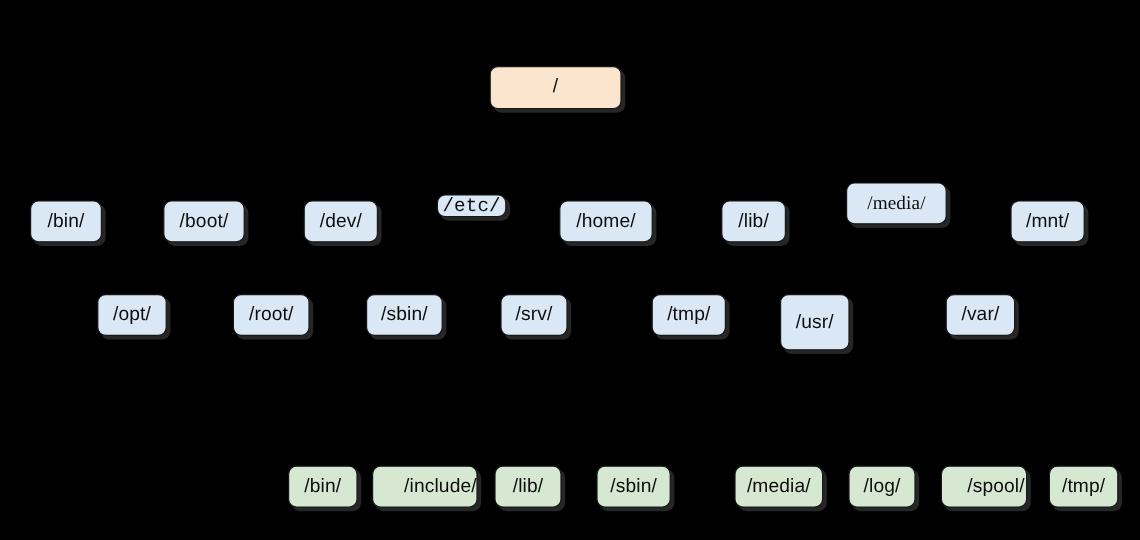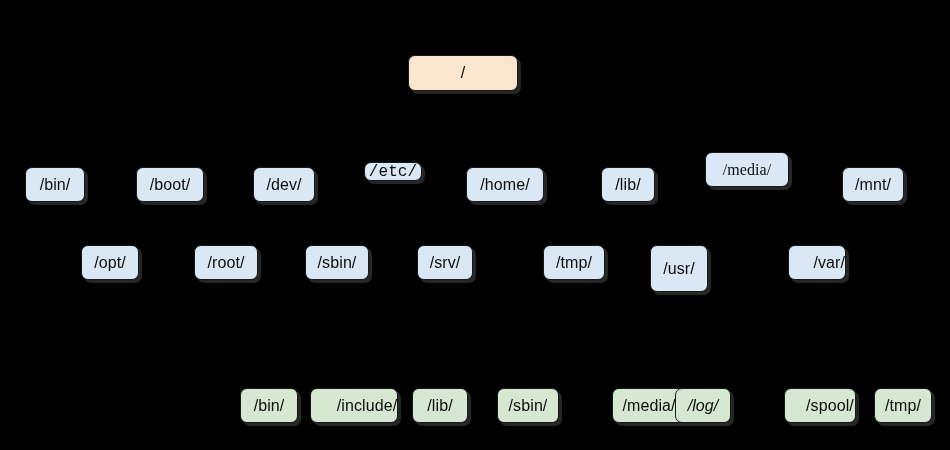--- a/index.html
+++ b/index.html
@@ -88,39 +88,39 @@
     </div>
     <div class="node node-blue" style="left: 417px; top: 245px; width: 56px; height: 35px; align-items: center;">
       <span class="node-label">/srv/</span>
     </div>
     <div class="node node-blue" style="left: 543px; top: 245px; width: 62px; height: 35px;">
       <span class="node-label">/tmp/</span>
     </div>
     <div class="node node-blue" style="left: 650px; top: 245px; width: 58px; height: 47px;">
       <span class="node-label">/usr/</span>
     </div>
-    <div class="node node-blue" style="left: 788px; top: 245px; width: 58px; height: 35px; justify-content: flex-end;">
+    <div class="node node-blue" style="left: 788px; top: 245px; width: 58px; height: 35px;">
       <span class="node-label">/var/</span>
     </div>
     <div class="node node-green" style="left: 240px; top: 388px; width: 58px; height: 35px;">
       <span class="node-label">/bin/</span>
     </div>
     <div class="node node-green" style="left: 310px; top: 388px; width: 88px; height: 35px; padding-left: 26px;">
       <span class="node-label">/include/</span>
     </div>
     <div class="node node-green" style="left: 412px; top: 388px; width: 56px; height: 35px;">
       <span class="node-label">/lib/</span>
     </div>
     <div class="node node-green" style="left: 497px; top: 388px; width: 62px; height: 35px;">
       <span class="node-label">/sbin/</span>
     </div>
     <div class="node node-green" style="left: 612px; top: 388px; width: 74px; height: 35px;">
       <span class="node-label">/media/</span>
     </div>
-    <div class="node node-green" style="left: 675px; top: 388px; width: 56px; height: 35px; font-style: italic;">
+    <div class="node node-green" style="left: 707px; top: 388px; width: 56px; height: 35px;">
       <span class="node-label">/log/</span>
     </div>
     <div class="node node-green" style="left: 784px; top: 388px; width: 72px; height: 35px; padding-left: 20px;">
       <span class="node-label">/spool/</span>
     </div>
     <div class="node node-green" style="left: 874px; top: 388px; width: 58px; height: 35px;">
       <span class="node-label">/tmp/</span>
     </div>
   </div>
 

